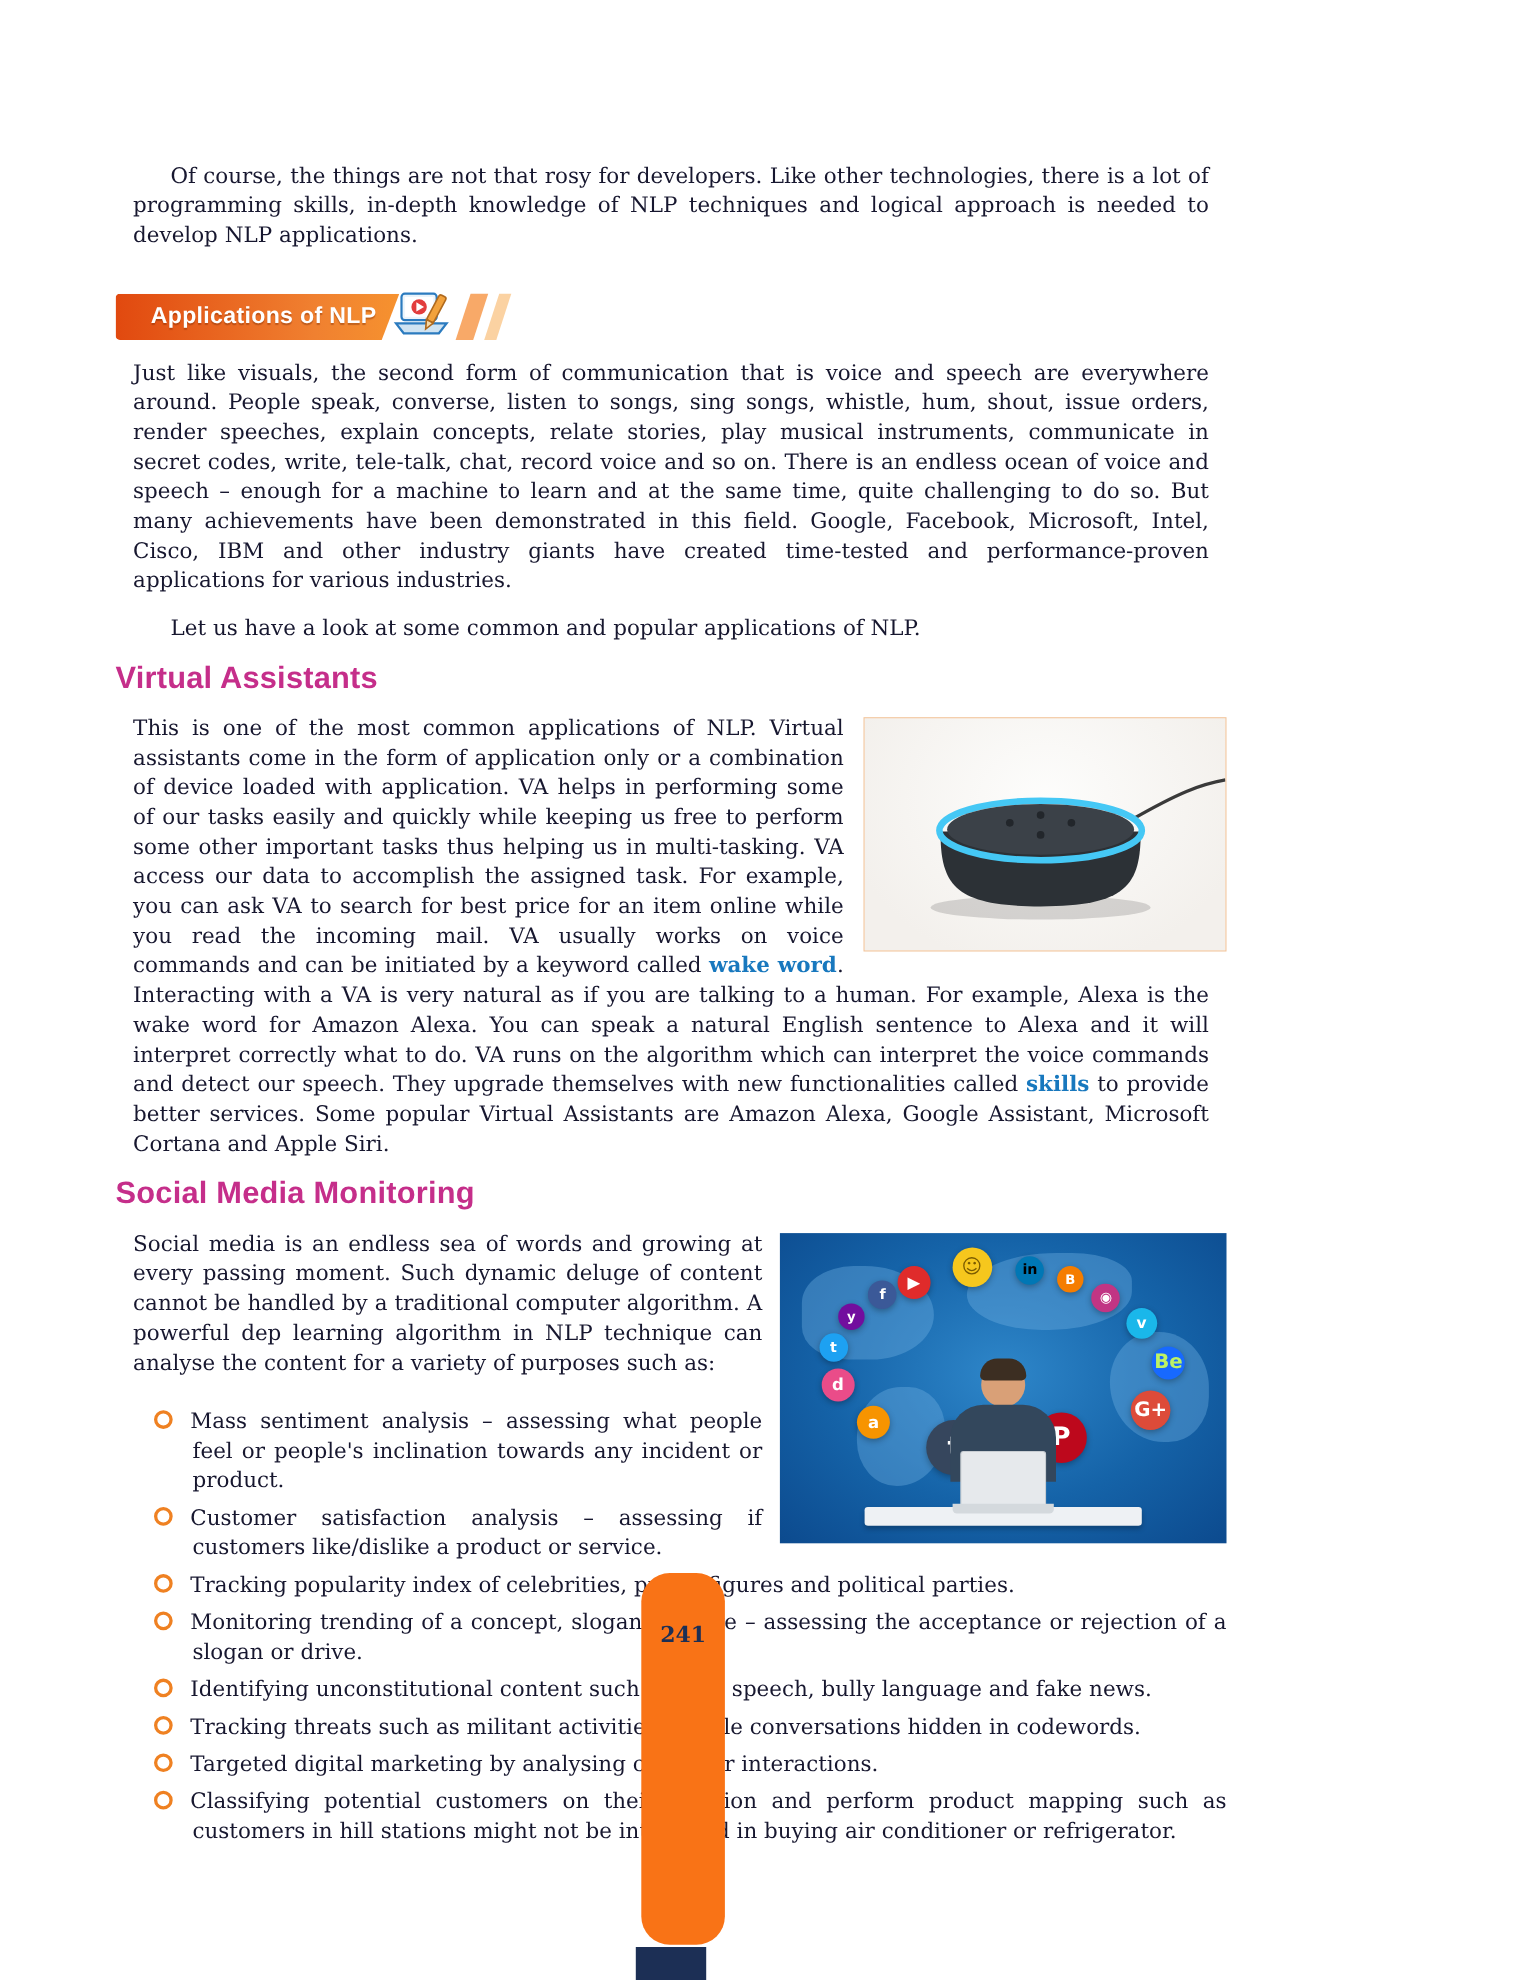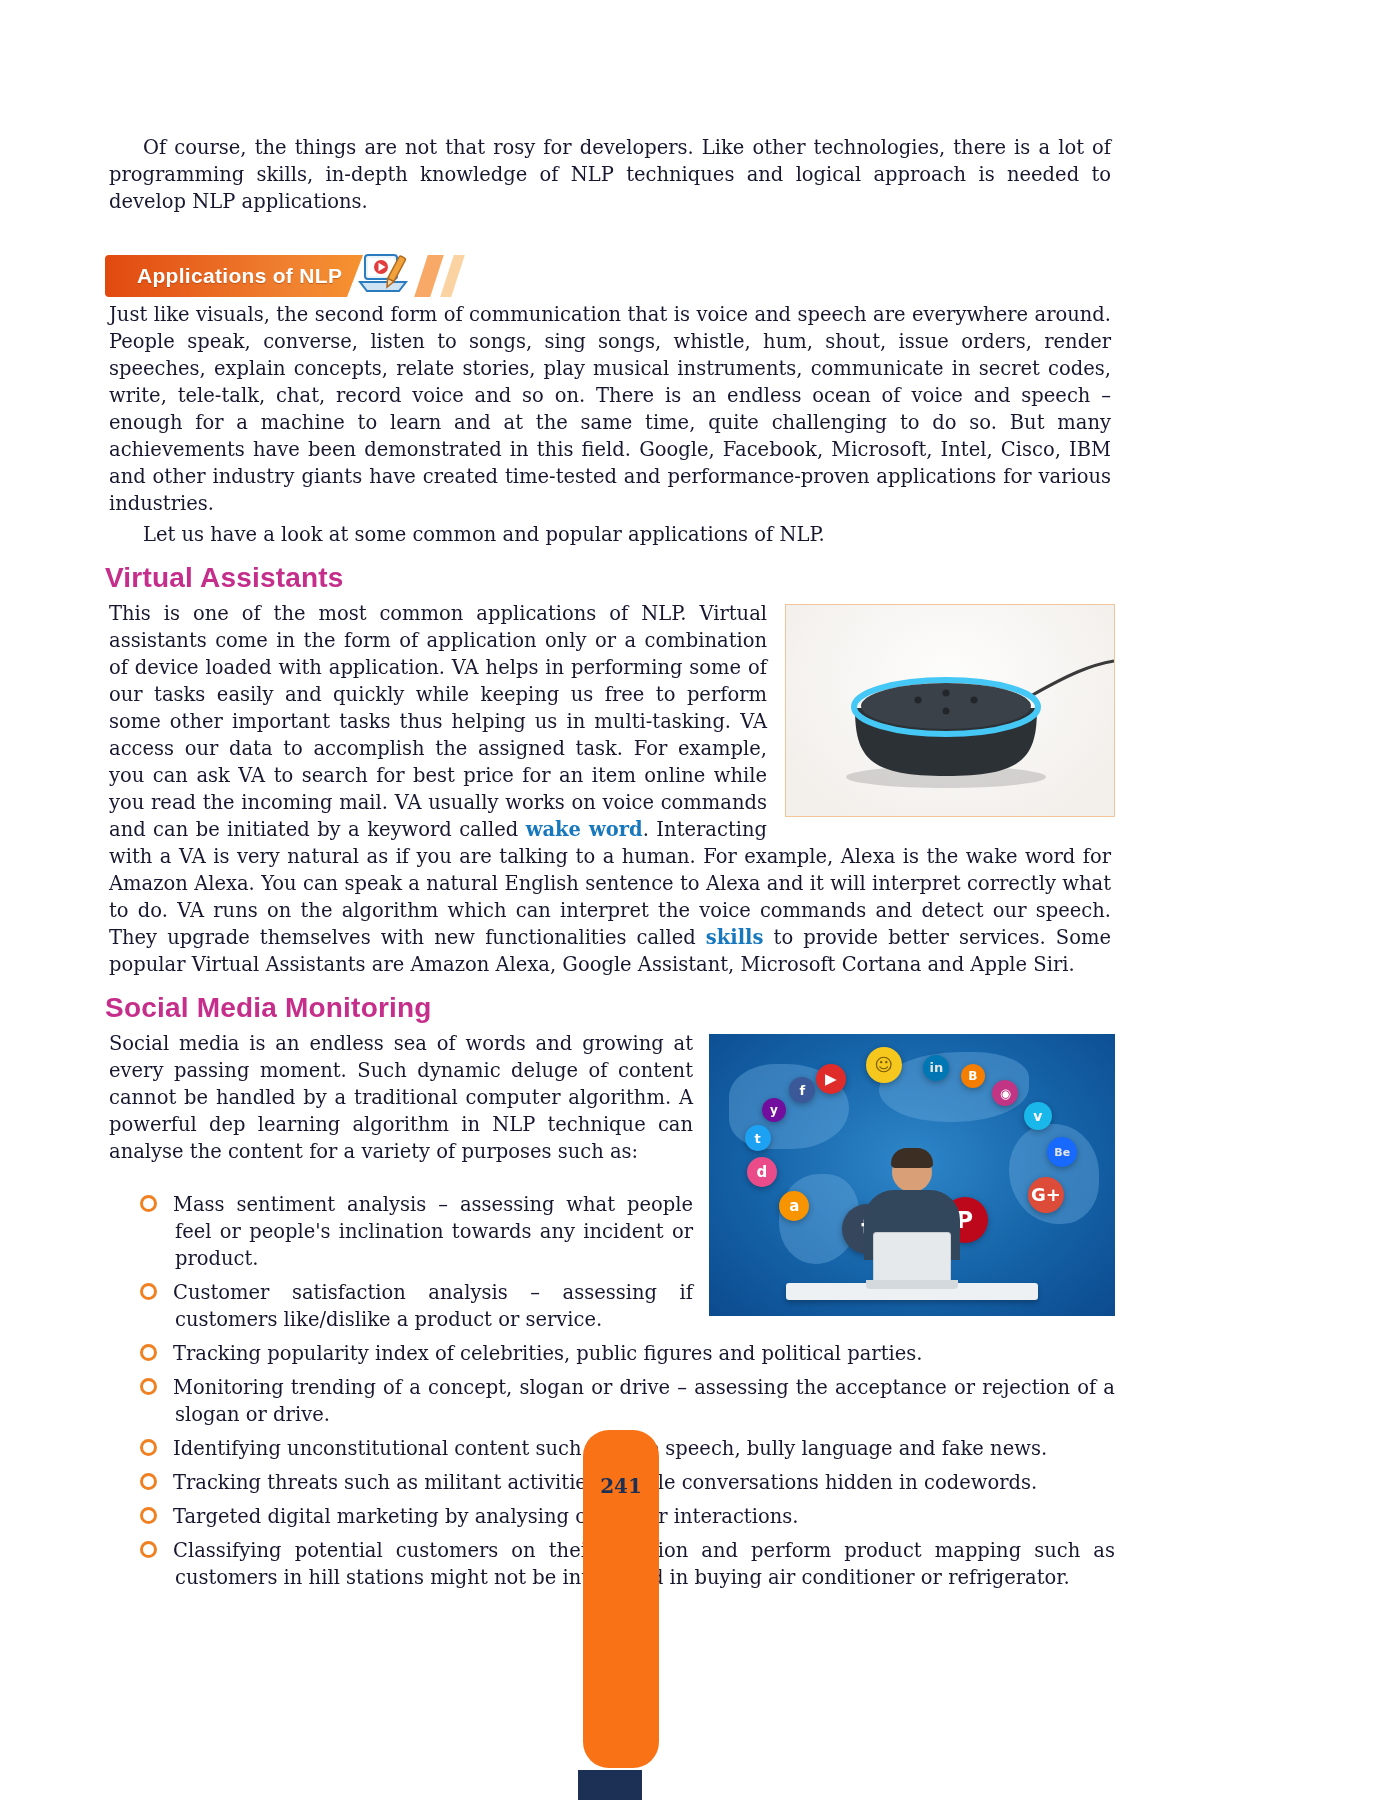--- a/index.html
+++ b/index.html
@@ -12,21 +12,21 @@
     font-family: "DejaVu Serif", serif;
     color: #17172f;
   }
   .content {
     position: absolute;
     left: 105px; top: 0;
     width: 1010px;
     padding-top: 130px;
   }
   p.body-text {
-    margin: 4px;
+    margin: 16px;
     font-size: 19.5px;
     line-height: 27px;
     text-align: justify;
   }
   p.indent { text-indent: 34px; }
   .apps-para { margin-top: 28px; }
   .letus-para { margin-top: 12px; }
 
   
   .nlp-banner {
@@ -270,25 +270,25 @@
 
   <div>
     <div class="social-figure">
       <div class="map-blob b1"></div>
       <div class="map-blob b2"></div>
       <div class="map-blob b3"></div>
       <div class="map-blob b4"></div>
       <div>
           <div class="smicon" style="left: 30%; top: 16%; width: 30px; height: 30px; background: rgb(224, 43, 43); font-size: 15px; color: rgb(255, 255, 255);">▶</div>
           <div class="smicon" style="left: 43%; top: 11%; width: 36px; height: 36px; background: rgb(246, 199, 29); font-size: 18px; color: rgb(122, 91, 0);">☺</div>
-          <div class="smicon" style="left: 56%; top: 12%; width: 26px; height: 26px; background: rgb(0, 119, 181); font-size: 13px; color: #e5e5e5;">in</div>
+          <div class="smicon" style="left: 56%; top: 12%; width: 26px; height: 26px; background: rgb(0, 119, 181); font-size: 13px; color: #000000;">in</div>
           <div class="smicon" style="left: 65%; top: 15%; width: 24px; height: 24px; background: rgb(245, 125, 0); font-size: 12px; color: rgb(255, 255, 255);">B</div>
           <div class="smicon" style="left: 73%; top: 21%; width: 26px; height: 26px; background: rgb(193, 53, 132); font-size: 13px; color: rgb(255, 255, 255);">◉</div>
           <div class="smicon" style="left: 81%; top: 29%; width: 28px; height: 28px; background: rgb(26, 183, 234); font-size: 14px; color: rgb(255, 255, 255);">v</div>
-          <div class="smicon" style="left: 87%; top: 42%; width: 30px; height: 30px; background: rgb(23, 105, 255); font-size: 11px; color: #e5e5e5;">Be</div>
+          <div class="smicon" style="left: 87%; top: 42%; width: 30px; height: 30px; background: rgb(23, 105, 255); font-size: 18px; color: #bef264;">Be</div>
           <div class="smicon" style="left: 83%; top: 57%; width: 36px; height: 36px; background: rgb(221, 75, 57); font-size: 18px; color: rgb(255, 255, 255);">G+</div>
           <div class="smicon" style="left: 63%; top: 66%; width: 46px; height: 46px; background: rgb(189, 8, 28); font-size: 23px; color: rgb(255, 255, 255);">P</div>
           <div class="smicon" style="left: 39%; top: 69%; width: 50px; height: 50px; background: rgb(54, 70, 93); font-size: 25px; color: rgb(255, 255, 255);">t</div>
           <div class="smicon" style="left: 21%; top: 61%; width: 30px; height: 30px; background: rgb(247, 148, 0); font-size: 15px; color: rgb(255, 255, 255);">a</div>
           <div class="smicon" style="left: 13%; top: 49%; width: 30px; height: 30px; background: rgb(234, 76, 137); font-size: 15px; color: rgb(255, 255, 255);">d</div>
           <div class="smicon" style="left: 12%; top: 37%; width: 26px; height: 26px; background: rgb(29, 161, 242); font-size: 13px; color: rgb(255, 255, 255);">t</div>
           <div class="smicon" style="left: 16%; top: 27%; width: 24px; height: 24px; background: rgb(114, 14, 158); font-size: 12px; color: rgb(255, 255, 255);">y</div>
           <div class="smicon" style="left: 23%; top: 20%; width: 26px; height: 26px; background: rgb(59, 89, 152); font-size: 13px; color: rgb(255, 255, 255);">f</div>
         </div>
       <div class="sm-hair"></div>

